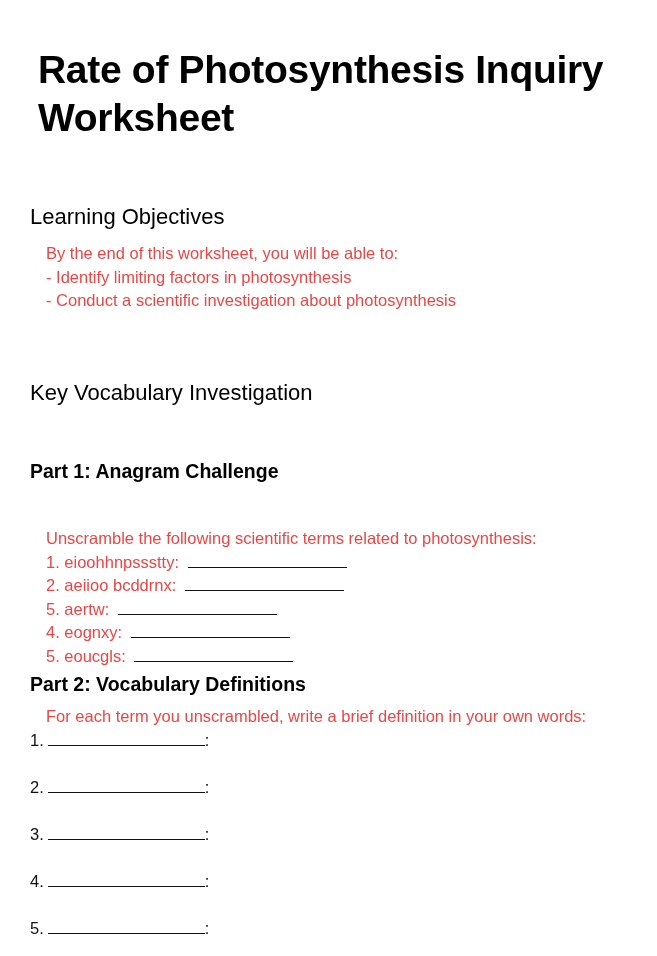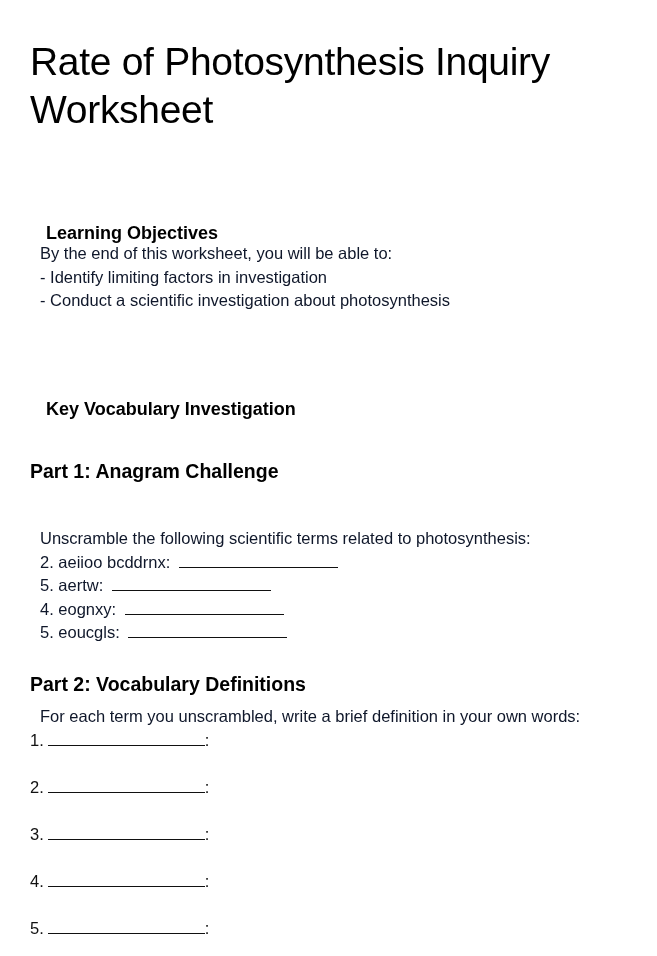--- a/index.html
+++ b/index.html
@@ -18,53 +18,53 @@
     .page {
       position: absolute;
       left: 30px;
       top: 0;
       width: 610px;
     }
     .title {
       position: absolute;
       left: 0;
       top: 38px;
-      margin: 0;
+      margin: 8px;
       font-size: 39px;
-      font-weight: normal;
+      font-weight: bold;
       line-height: 48px;
       letter-spacing: -0.3px;
       width: 600px;
     }
     .h2 {
       position: absolute;
       left: 0;
-      margin: 16px;
-      font-size: 18px;
-      font-weight: bold;
+      margin: 0;
+      font-size: 22px;
+      font-weight: normal;
       line-height: 32px;
       white-space: nowrap;
     }
     .h3 {
       position: absolute;
       left: 0;
       margin: 0;
       font-size: 19.5px;
       font-weight: bold;
       line-height: 24px;
       white-space: nowrap;
     }
     .body-text {
       position: absolute;
-      left: 10px;
+      left: 16px;
       margin: 0;
       font-size: 16.5px;
       line-height: 23.5px;
       white-space: nowrap;
-      color: #0f172a;
+      color: #ef4444;
     }
     .line {
       display: block;
       height: 23.5px;
     }
     .blank {
       display: inline-block;
       border-bottom: 1.3px solid #111111;
       height: 14px;
       vertical-align: baseline;
@@ -90,30 +90,34 @@
 <body>
 
 <div class="page">
 
   <h1 class="title">Rate of Photosynthesis Inquiry Worksheet</h1>
 
   <h2 class="h2" style="top:201px;">Learning Objectives</h2>
 
   <div class="body-text" style="top:242px;">
     <span class="line">By the end of this worksheet, you will be able to:</span>
-    <span class="line">- Identify limiting factors in investigation</span>
+    <span class="line">- Identify limiting factors in photosynthesis</span>
     <span class="line">- Conduct a scientific investigation about photosynthesis</span>
   </div>
 
   <h2 class="h2" style="top:377px;">Key Vocabulary Investigation</h2>
 
   <h3 class="h3" style="top:450px;margin-top:9px;">Part 1: Anagram Challenge</h3>
 
   <div class="body-text" style="top:483px;margin-top:44px;">
     <span class="line">Unscramble the following scientific terms related to photosynthesis:</span>
+    <span class="line">
+      <span>1. eioohhnpssstty:</span>
+      <span class="blank" style="width:159px;"></span>
+    </span>
     <span class="line">
       <span>2. aeiioo bcddrnx:</span>
       <span class="blank" style="width:159px;"></span>
     </span>
     <span class="line">
       <span>5. aertw:</span>
       <span class="blank" style="width:159px;"></span>
     </span>
     <span class="line">
       <span>4. eognxy:</span>

